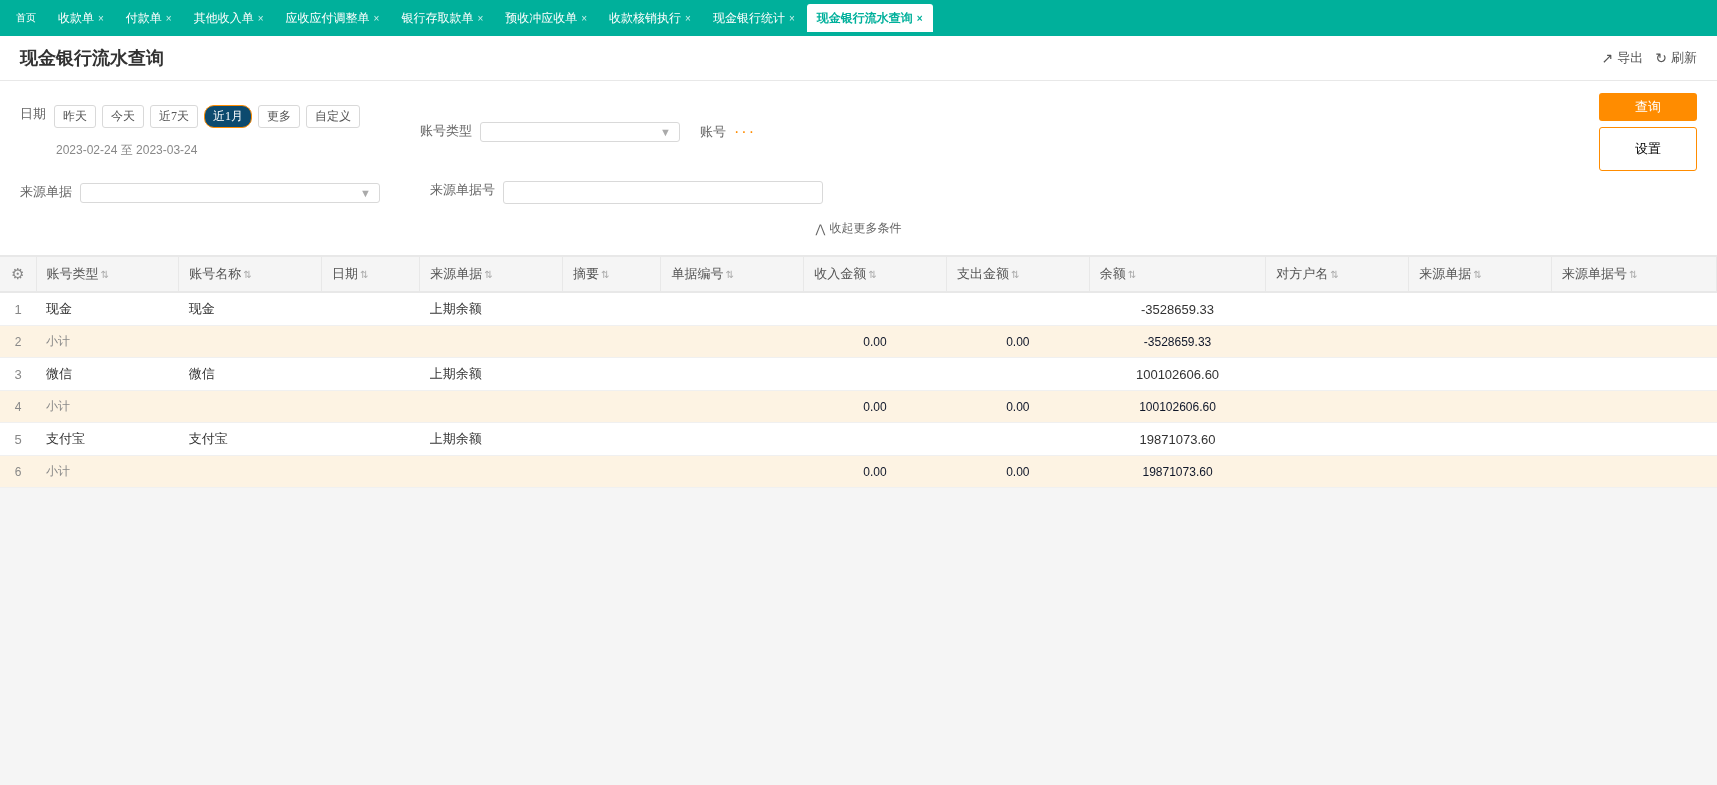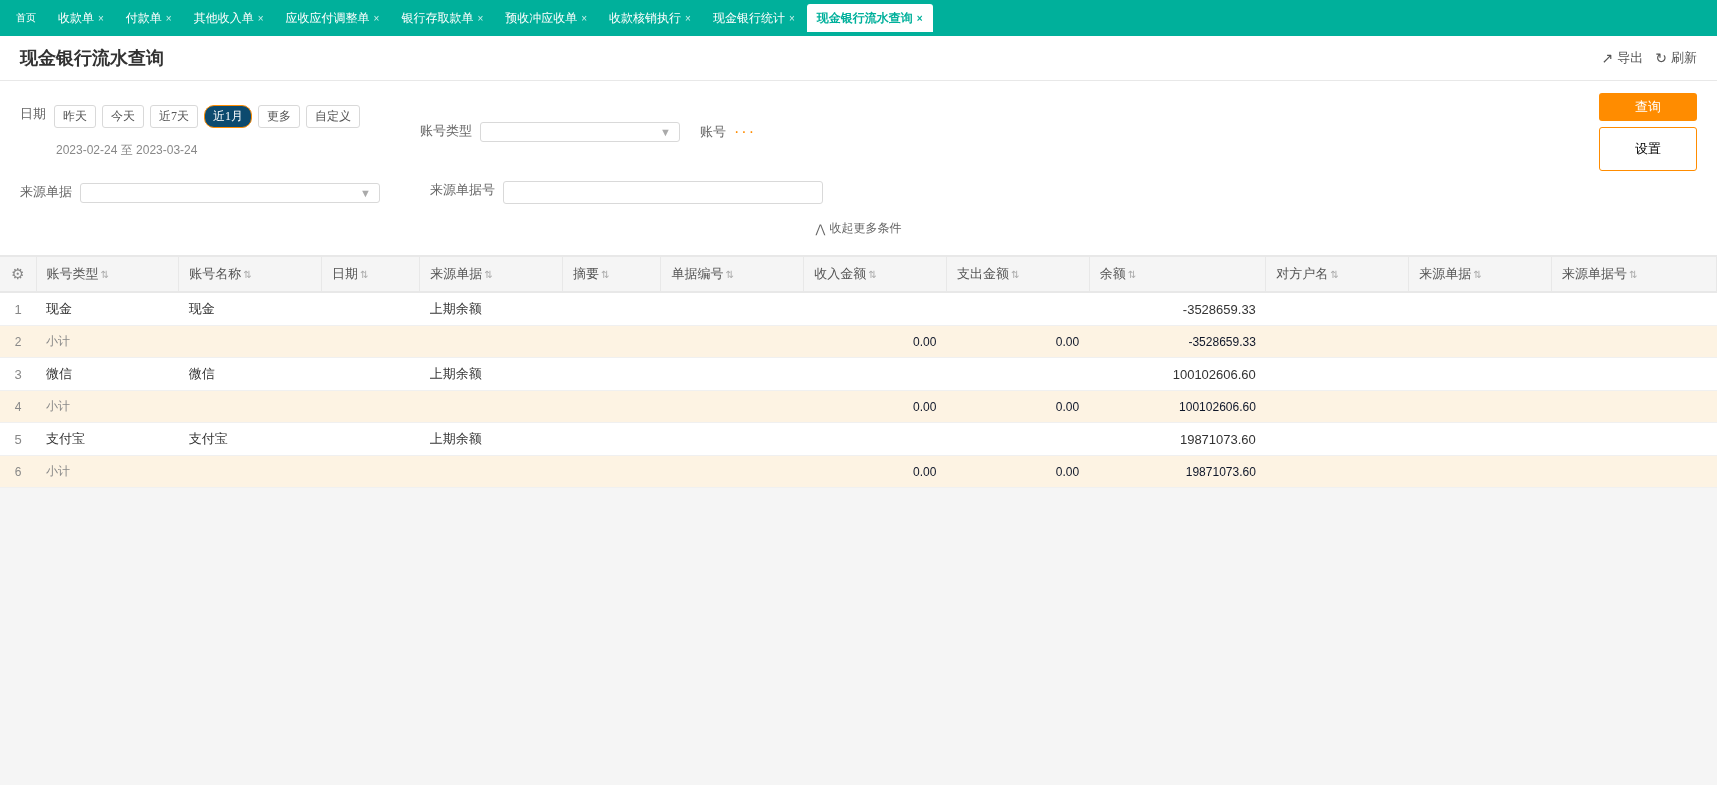--- a/index.html
+++ b/index.html
@@ -217,21 +217,21 @@
       border-bottom: 1px solid #f0f0f0;
     }
     tbody tr.subtotal {
       background: #fdf3e3;
     }
     tbody td {
       padding: 7px 10px;
       color: #333;
       white-space: nowrap;
     }
-    .td-number { text-align: right; }
+    .td-number { text-align: center; }
     .td-center { text-align: center; }
     .row-num { color: #888; text-align: center; }
     .gear-col { width: 36px; text-align: center; }
     .gear-icon { color: #888; font-size: 15px; cursor: pointer; }
 
     
     .subtotal td { color: #0f172a; font-size: 12px; }
     .subtotal td:first-child { color: #888; }
 
     .filter-group {

